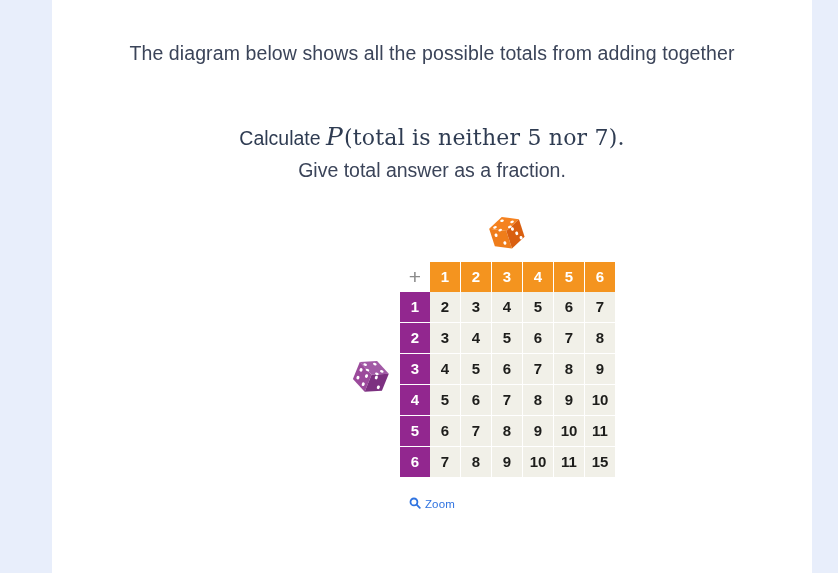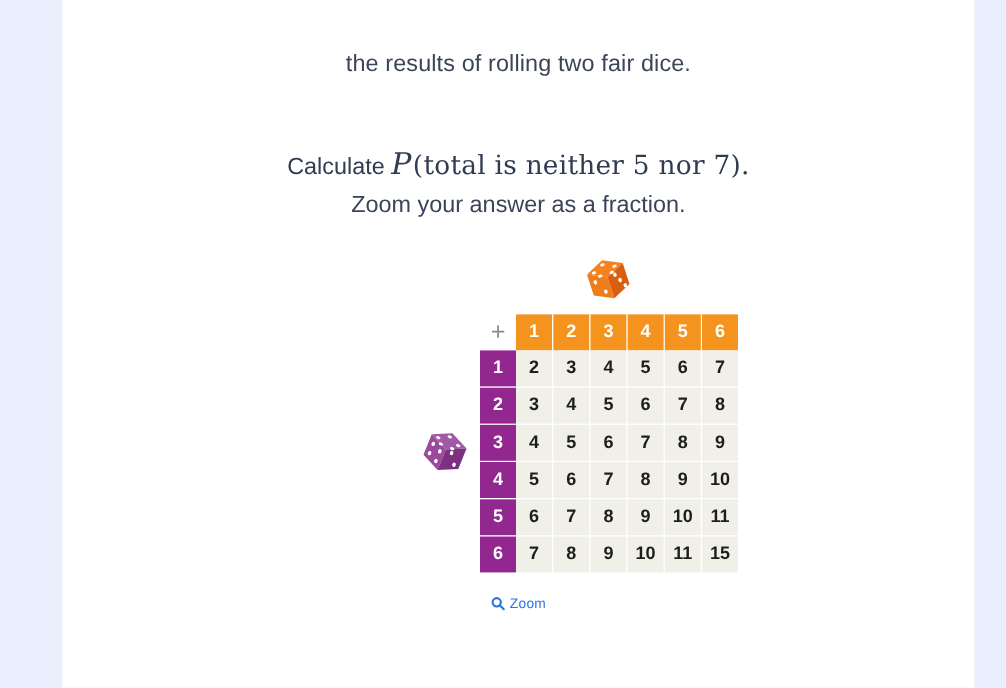--- a/index.html
+++ b/index.html
@@ -168,31 +168,31 @@
   #zoom-link .zoom-label { vertical-align: middle; letter-spacing: .2px; }
 </style>
 </head>
 <body>
 
 <div id="page">
 
   <div id="content-card">
 
     <div class="prompt-block">
-      <div class="prompt-line">the results of rolling two fair dice.</div>
+      <div class="prompt-line">The diagram below shows all the possible totals from adding together</div>
     </div>
 
     <div class="question-block">
       <div class="calc-line">
         <span class="lead">Calculate</span>
         <span class="mathy">
           <span class="pvar">P</span><span>(total is neither 5 nor 7).</span>
         </span>
       </div>
-      <div class="fraction-line">Zoom your answer as a fraction.</div>
+      <div class="fraction-line">Give total answer as a fraction.</div>
     </div>
 
     <div id="diagram">
 
       <svg class="die" id="die-orange" viewBox="0 0 100 100">
         <g transform="rotate(-18 50 50)">
 
           <polygon points="18,30 52,14 86,30 52,46" fill="#f58220"></polygon>
 
           <polygon points="18,30 52,46 52,86 18,70" fill="#ef7d1a"></polygon>

